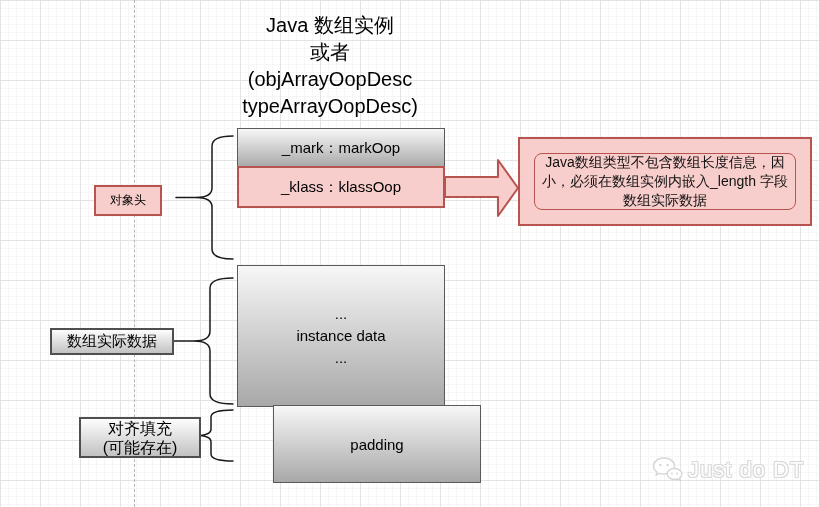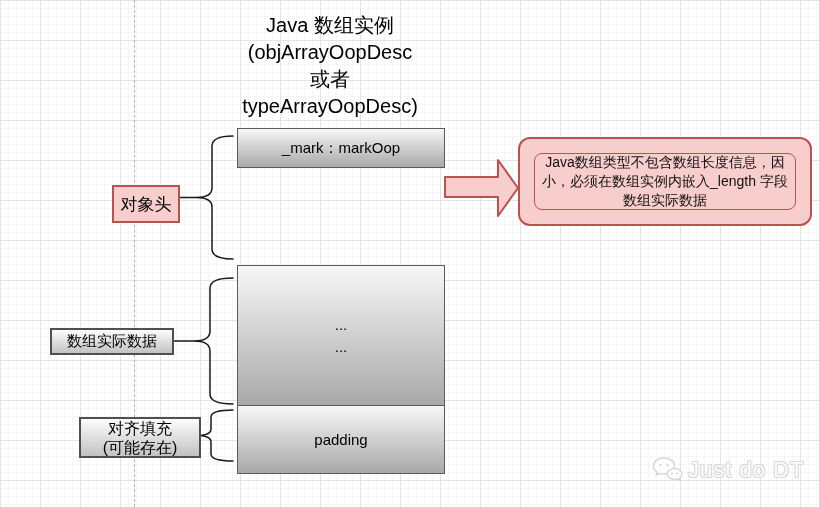--- a/index.html
+++ b/index.html
@@ -17,54 +17,58 @@
   }
   .page-divider{position:absolute;left:134px;top:0;height:507px;width:0;border-left:1px dashed #b5b5b5;}
   .title{position:absolute;left:187px;top:12px;width:286px;text-align:center;font-size:20px;line-height:27px;color:#000;}
   .box{position:absolute;left:237px;width:208px;box-sizing:border-box;display:flex;align-items:center;justify-content:center;text-align:center;font-size:15px;}
   .gray-grad{background:linear-gradient(180deg,#f7f7f7 0%,#a8a8a8 100%);border:1.5px solid #5a5a5a;}
   .pink{background:#f8cecc;border:2px solid #b85450;}
   .box-mark{top:128px;height:40px;}
   .box-klass{top:166px;height:42px;}
   .box-length{top:206px;height:61px;}
   .box-instance{top:265px;height:142px;flex-direction:column;line-height:22px;}
-  .box-padding{top:405px;height:69px;}
+  .box-padding{top:405px;height:78px;margin-left:36px;}
   .side-label{position:absolute;box-sizing:border-box;display:flex;flex-direction:column;align-items:center;justify-content:center;text-align:center;}
-  .lbl-objheader{left:112px;top:185px;width:68px;height:38px;font-size:17px;background:#f8cecc;border:2px solid #b85450;}
+  .lbl-objheader{left:94px;top:185px;width:68px;height:31px;font-size:12px;background:#f8cecc;border:2px solid #b85450;}
   .lbl-graygrad{background:linear-gradient(180deg,#fdfdfd 0%,#c2c2c2 100%);border:2px solid #4f4f4f;margin-left:12px;}
   .lbl-arraydata{left:38px;top:328px;width:124px;height:27px;font-size:15px;}
   .lbl-alignpad{left:67px;top:417px;width:122px;height:41px;font-size:16px;line-height:19px;}
   .overlay{position:absolute;left:0;top:0;pointer-events:none;}
-  .callout{position:absolute;left:518px;top:137px;width:294px;height:89px;box-sizing:border-box;background:#f8cecc;border:2px solid #b85450;border-radius:12px;padding:14px;}
+  .callout{position:absolute;left:518px;top:137px;width:294px;height:89px;box-sizing:border-box;background:#f8cecc;border:2px solid #b85450;border-radius:0;padding:14px;}
   .callout-inner{width:100%;height:100%;box-sizing:border-box;border:1px solid #b85450;border-radius:8px;display:flex;flex-direction:column;align-items:center;justify-content:center;font-size:14px;line-height:19px;color:#111;text-align:center;white-space:nowrap;}
   .watermark{position:absolute;left:652px;top:456px;display:flex;align-items:center;gap:4px;}
   .watermark-text{
     font-size:22px;letter-spacing:1px;color:#fdfdfd;
     text-shadow:-1px -1px 0 #d9d9d9,1px -1px 0 #d9d9d9,-1px 1px 0 #d9d9d9,1px 1px 0 #d9d9d9;
   }
 </style>
 </head>
 <body>
 
 <div class="canvas">
 
   <div class="page-divider"></div>
 
   <div class="title">
     <div>Java 数组实例</div>
+    <div>或者</div>
     <div>(objArrayOopDesc</div>
-    <div>或者</div>
     <div>typeArrayOopDesc)</div>
   </div>
 
   <div class="box gray-grad box-mark">
     <span>_mark：markOop</span>
   </div>
+  <div class="box pink box-klass">
+    <span>_klass：klassOop</span>
+  </div>
   <div class="box gray-grad box-instance">
     <div>...</div>
+    <div>instance data</div>
     <div>...</div>
   </div>
   <div class="box gray-grad box-padding">
     <span>padding</span>
   </div>
 
   <svg class="overlay" width="819" height="507" viewBox="0 0 819 507">
     <g fill="none" stroke="#1a1a1a" stroke-width="1.5" stroke-linecap="round">
       <path d="M233,136 Q212,136 212,146 L212,188 Q212,197.5 196,197.5 Q212,197.5 212,207 L212,249 Q212,259 233,259"></path>
       <path d="M233,278 Q210,278 210,288 L210,331 Q210,341 194,341 Q210,341 210,351 L210,394 Q210,404 233,404"></path>

